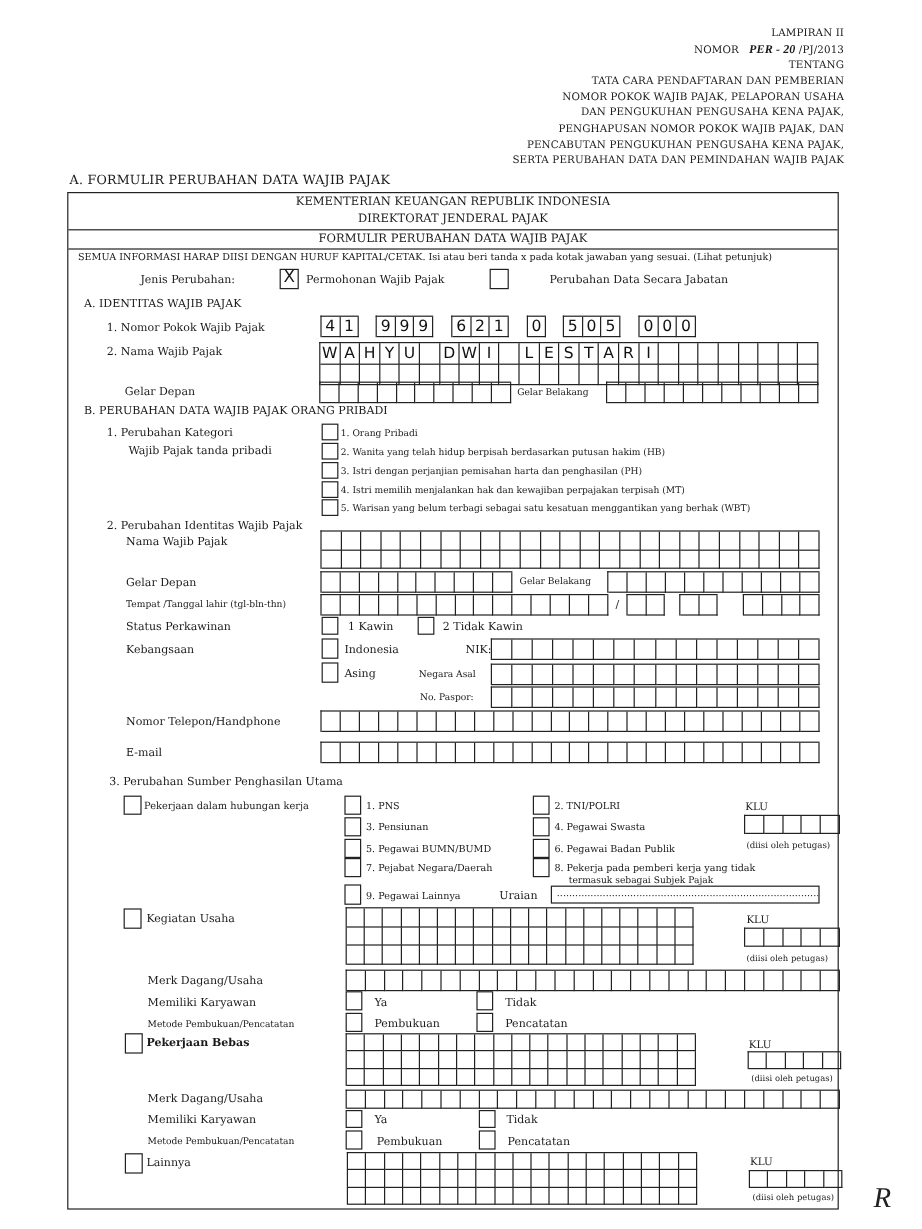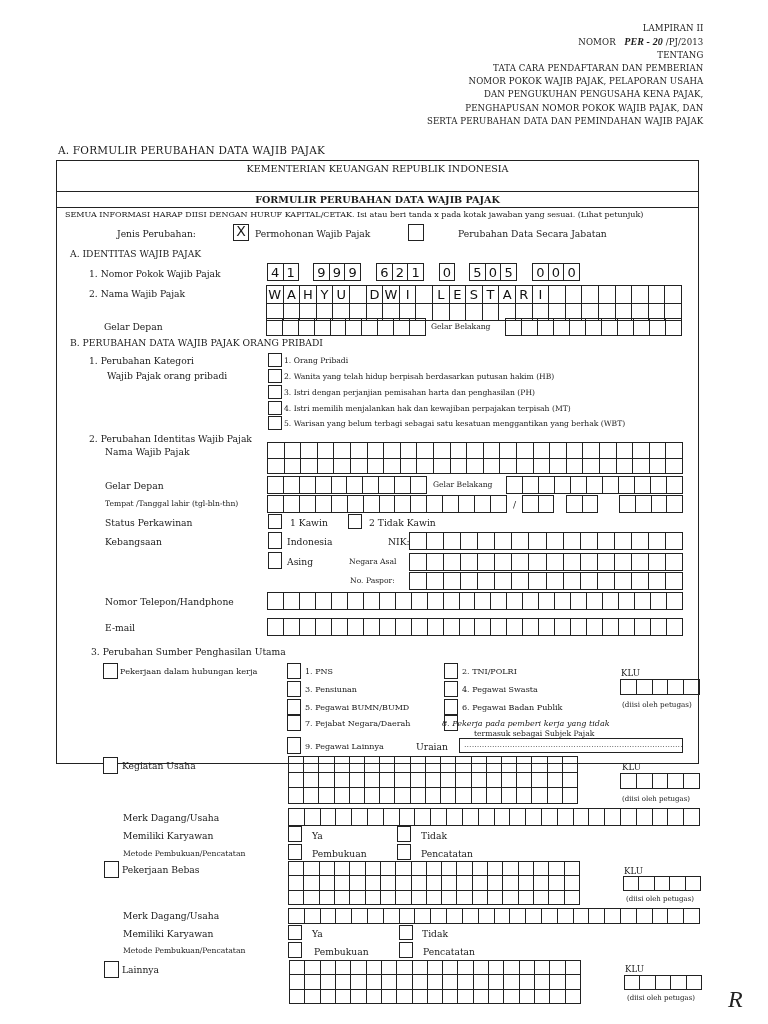--- a/index.html
+++ b/index.html
@@ -1,21 +1,21 @@
 <!DOCTYPE html>
 <html><head>
 <meta charset="utf-8">
 <style>
   html,body{margin:0;padding:0;background:#fff;}
   body{width:768px;height:1024px;position:relative;overflow:hidden;font-family:"DejaVu Serif","Liberation Serif",serif;color:#1a1a1a;}
   .abs{position:absolute;}
   .hdr{left:427px;top:22px;font-size:8.6px;line-height:13.1px;letter-spacing:0.1px;text-align:right;}
   .hdr .hand{font-family:"Liberation Serif",serif;font-style:italic;font-weight:bold;font-size:10px;}
   .title-a{left:58px;top:144px;font-size:10.5px;letter-spacing:0.2px;}
-  .frame{left:56px;top:160px;width:643px;height:604px;border:1.3px solid #222;box-sizing:border-box;}
+  .frame{left:56px;top:160px;width:643px;height:848px;border:1.3px solid #222;box-sizing:border-box;}
   .hline{position:absolute;left:0;right:0;border-top:1.2px solid #222;}
   .ctr{position:absolute;left:0;right:0;text-align:center;font-size:9.6px;}
   .t{position:absolute;font-size:9.2px;white-space:nowrap;}
   .ts{position:absolute;font-size:7.6px;white-space:nowrap;}
   .grid{position:absolute;display:grid;border-left:1.2px solid #222;border-top:1.2px solid #222;box-sizing:border-box;}
   .grid span{border-right:1.2px solid #222;border-bottom:1.2px solid #222;box-sizing:border-box;font-family:"DejaVu Sans","Liberation Sans",sans-serif;font-size:13px;line-height:1;display:flex;align-items:center;justify-content:center;color:#111;}
   .cb{position:absolute;width:14px;height:14px;border:1.2px solid #222;box-sizing:border-box;background:#fff;font-family:"DejaVu Sans",sans-serif;font-size:14px;line-height:12px;text-align:center;}
   .dots{position:absolute;border:1.2px solid #222;box-sizing:border-box;font-size:8px;overflow:hidden;white-space:nowrap;color:#333;padding-left:4px;line-height:11px;}
   .sig{position:absolute;left:728px;top:986px;font-family:"Liberation Serif",serif;font-style:italic;font-size:24px;color:#222;}
 </style>
@@ -23,29 +23,31 @@
 <body>
 
 <div class="abs hdr">
   <div>LAMPIRAN II</div>
   <div><span>NOMOR</span>&nbsp;&nbsp;&nbsp;<span class="hand">PER - 20</span>&nbsp;<span>/PJ/2013</span></div>
   <div>TENTANG</div>
   <div>TATA CARA PENDAFTARAN DAN PEMBERIAN</div>
   <div>NOMOR POKOK WAJIB PAJAK, PELAPORAN USAHA</div>
   <div>DAN PENGUKUHAN PENGUSAHA KENA PAJAK,</div>
   <div>PENGHAPUSAN NOMOR POKOK WAJIB PAJAK, DAN</div>
+  <div>PENCABUTAN PENGUKUHAN PENGUSAHA KENA PAJAK,</div>
   <div>SERTA PERUBAHAN DATA DAN PEMINDAHAN WAJIB PAJAK</div>
 </div>
 
 <div class="abs title-a">A. FORMULIR PERUBAHAN DATA WAJIB PAJAK</div>
 
 <div class="abs frame">
   <div class="ctr" style="top:2px;">KEMENTERIAN KEUANGAN REPUBLIK INDONESIA</div>
+  <div class="ctr" style="top:16px;">DIREKTORAT JENDERAL PAJAK</div>
   <div class="hline" style="top:30px;"></div>
-  <div class="ctr" style="top:33px;font-weight:bold;">FORMULIR PERUBAHAN DATA WAJIB PAJAK</div>
+  <div class="ctr" style="top:33px;">FORMULIR PERUBAHAN DATA WAJIB PAJAK</div>
   <div class="hline" style="top:46px;"></div>
   <div class="ts" style="left:8px;top:49px;font-size:8px;">SEMUA INFORMASI HARAP DIISI DENGAN HURUF KAPITAL/CETAK. Isi atau beri tanda x pada kotak jawaban yang sesuai. (Lihat petunjuk)</div>
 </div>
 
 <div class="t" style="left:117px;top:228px;">Jenis Perubahan:</div>
 <div class="cb" style="left:233px;top:224px;width:16px;height:17px;">X</div>
 <div class="t" style="left:255px;top:228px;">Permohonan Wajib Pajak</div>
 <div class="cb" style="left:408px;top:224px;width:16px;height:17px;"></div>
 <div class="t" style="left:430px;top:228px;margin-left:28px;">Perubahan Data Secara Jabatan</div>
 
@@ -156,21 +158,21 @@
     <span></span>
     <span></span>
     <span></span>
     <span></span>
     <span></span>
     <span></span>
   </div>
 
 <div class="t" style="left:70px;top:337px;">B.  PERUBAHAN DATA WAJIB PAJAK ORANG PRIBADI</div>
 <div class="t" style="left:89px;top:355px;">1.   Perubahan Kategori</div>
-<div class="t" style="left:107px;top:370px;">Wajib Pajak orang pribadi</div>
+<div class="t" style="left:107px;top:370px;">Wajib Pajak tanda pribadi</div>
 
 <div class="cb" style="left:268px;top:353px;"></div>
 <div class="ts" style="left:284px;top:356px;">1. Orang Pribadi</div>
 <div class="cb" style="left:268px;top:369px;"></div>
 <div class="ts" style="left:284px;top:372px;">2. Wanita yang telah hidup berpisah berdasarkan putusan hakim (HB)</div>
 <div class="cb" style="left:268px;top:385px;"></div>
 <div class="ts" style="left:284px;top:388px;">3. Istri dengan perjanjian pemisahan harta dan penghasilan (PH)</div>
 <div class="cb" style="left:268px;top:401px;"></div>
 <div class="ts" style="left:284px;top:404px;">4. Istri memilih menjalankan hak dan kewajiban perpajakan terpisah (MT)</div>
 <div class="cb" style="left:268px;top:416px;"></div>
@@ -440,21 +442,21 @@
 <div class="ts" style="left:462px;top:685px;font-size:8px;">4.  Pegawai Swasta</div>
 
 <div class="cb" style="left:287px;top:699px;height:16px;"></div>
 <div class="ts" style="left:305px;top:703px;font-size:8px;">5.  Pegawai BUMN/BUMD</div>
 <div class="cb" style="left:444px;top:699px;height:16px;"></div>
 <div class="ts" style="left:462px;top:703px;font-size:8px;">6.  Pegawai Badan Publik</div>
 
 <div class="cb" style="left:287px;top:715px;height:16px;"></div>
 <div class="ts" style="left:305px;top:719px;font-size:8px;">7.  Pejabat Negara/Daerah</div>
 <div class="cb" style="left:444px;top:715px;height:16px;"></div>
-<div class="ts" style="left:442px;top:719px;font-size:8px;font-style:italic;">8.  Pekerja  pada  pemberi  kerja  yang  tidak</div>
+<div class="ts" style="left:462px;top:719px;font-size:8px;">8.  Pekerja  pada  pemberi  kerja  yang  tidak</div>
 <div class="ts" style="left:474px;top:729px;font-size:7.6px;">termasuk sebagai Subjek Pajak</div>
 
 <div class="t" style="left:621px;top:668px;font-size:8.6px;">KLU</div>
 <div class="grid gen" style="left:620px;top:679px;width:80px;height:16px;grid-template-columns:repeat(5,1fr);">
     <span></span>
     <span></span>
     <span></span>
     <span></span>
     <span></span>
   </div>
@@ -572,21 +574,21 @@
 <div class="cb" style="left:397px;top:826px;height:16px;"></div>
 <div class="t" style="left:421px;top:830px;">Tidak</div>
 
 <div class="ts" style="left:123px;top:849px;">Metode Pembukuan/Pencatatan</div>
 <div class="cb" style="left:288px;top:844px;height:16px;"></div>
 <div class="t" style="left:312px;top:848px;">Pembukuan</div>
 <div class="cb" style="left:397px;top:844px;height:16px;"></div>
 <div class="t" style="left:421px;top:848px;">Pencatatan</div>
 
 <div class="cb" style="left:104px;top:861px;width:15px;height:17px;"></div>
-<div class="t" style="left:122px;top:864px;">Pekerjaan Bebas</div>
+<div class="t" style="left:122px;top:864px;font-weight:bold;">Pekerjaan Bebas</div>
 <div class="grid gen" style="left:288px;top:861px;width:292px;height:44px;grid-template-columns:repeat(19,1fr);grid-template-rows:repeat(3,1fr);">
     <span></span>
     <span></span>
     <span></span>
     <span></span>
     <span></span>
     <span></span>
     <span></span>
     <span></span>
     <span></span>

